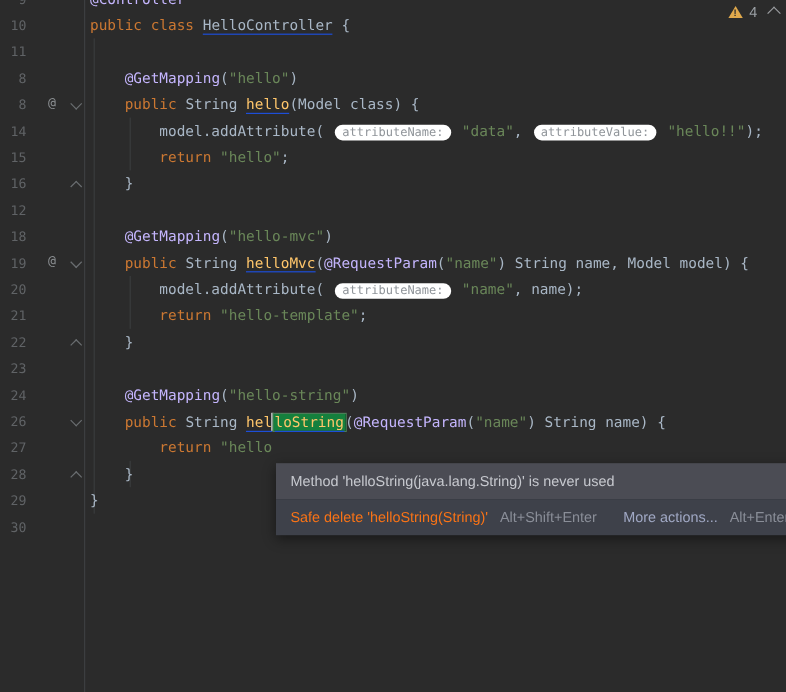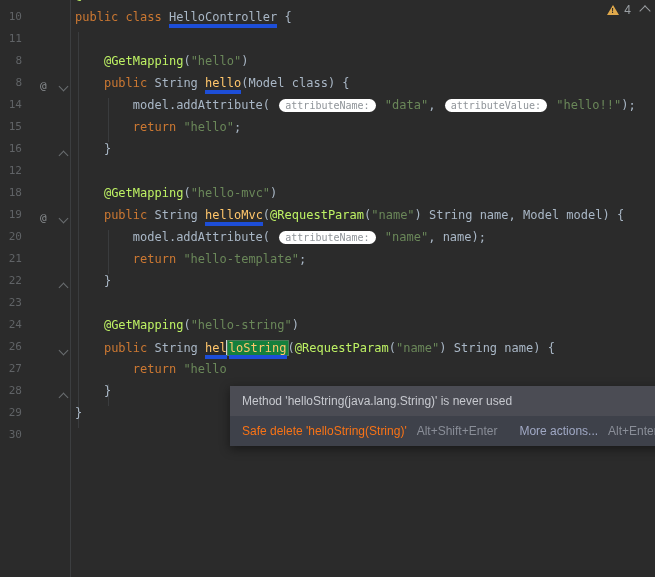--- a/index.html
+++ b/index.html
@@ -10,32 +10,32 @@
   }
   .editor{position:absolute;inset:0;}
   .gutter-sep{position:absolute;left:70px;top:0;bottom:0;width:1px;background:#3c3e40;}
   .guide{position:absolute;width:1px;background:#3a3c3e;}
   .g1{left:78px;top:32px;height:396px;}
   .g2{left:108px;top:98px;height:44px;}
   .g3{left:108px;top:230px;height:44px;}
   .g4{left:108px;top:384px;height:22px;}
 
   .lines{position:absolute;left:0;top:-12px;right:0;}
-  .line{height:22px;display:flex;align-items:flex-start;position:relative;font-size:12px;color:#a9b7c6;}
+  .line{height:22px;display:flex;align-items:center;position:relative;font-size:12px;color:#a9b7c6;}
   .lnum{width:22px;text-align:right;color:#606366;font-size:11px;flex:none;}
   .licons{position:relative;width:48px;height:22px;flex:none;}
   .codeline{white-space:pre;padding-left:5px;}
 
   .tok{white-space:pre;}
   .kw{color:#cc7832;}
-  .ann{color:#bef264;}
+  .ann{color:#c4b5fd;}
   .str{color:#6a8759;}
   .mth{color:#ffc66b;}
   .def{color:#a9b7c6;}
-  .u{border-bottom:4px solid #1d4ed8;}
+  .u{border-bottom:1px solid #1d4ed8;}
   .hint{
     font-size:10px;background:#ffffff;color:#8f9499;border-radius:8px;
     padding:1px 6px;margin:0 2px;white-space:nowrap;
   }
   .caret{display:inline-block;width:2px;height:15px;background:#d0d3d7;vertical-align:-3px;margin:0 0 0 -1px;}
   .hlbox{background:#15803d;box-shadow:0 0 0 1px #4c7c58;padding:0 1px;}
 
   .icon-at{position:absolute;left:18px;top:3px;font-size:11px;color:#8b8f92;}
   .icon-at::before{content:"@";}
   .icon-fold-down{position:absolute;left:38px;top:7px;width:6px;height:6px;

